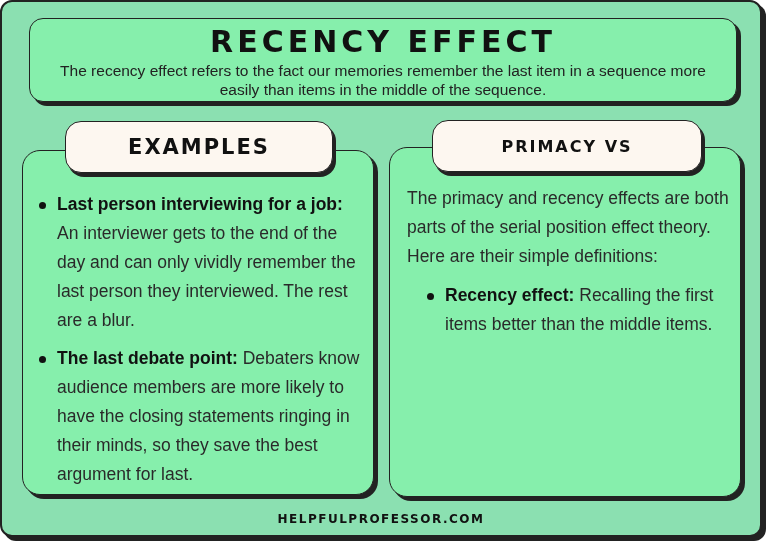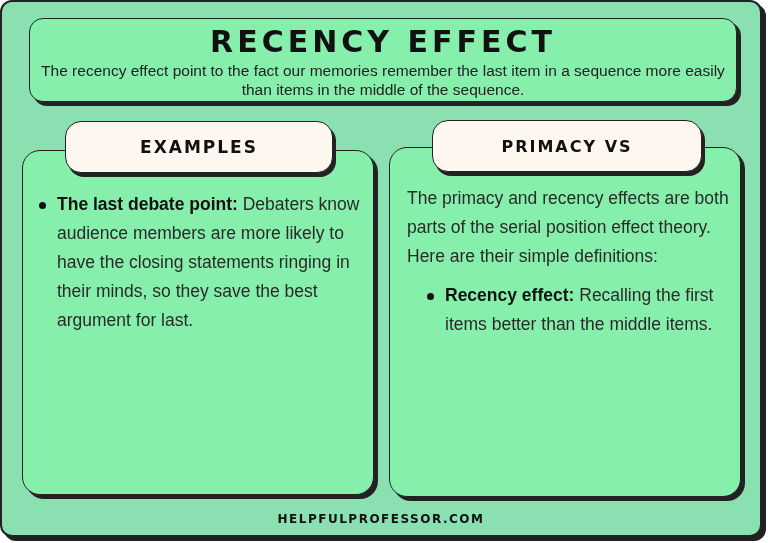--- a/index.html
+++ b/index.html
@@ -60,21 +60,21 @@
       box-shadow: 3px 4px 0 #222;
       box-sizing: border-box;
       border-radius: 16px;
       display: flex; align-items: center; justify-content: center;
       text-align: center;
       font-family: "DejaVu Sans", sans-serif;
       font-weight: bold;
       color: #111;
       letter-spacing: 2px;
     }
-    .tab-left { left: 65px; top: 121px; width: 268px; height: 52px; font-size: 17px; }
+    .tab-left { left: 65px; top: 121px; width: 268px; height: 52px; font-size: 21px; }
     .tab-right { left: 432px; top: 120px; width: 270px; height: 52px; font-size: 16px; line-height: 19px; text-align: center; }
     .panel-body {
       position: absolute;
       font-size: 17.5px;
       line-height: 29px;
       color: #2a2a2a;
     }
     .left-body { left: 37px; top: 190px; width: 330px; }
     .right-body { left: 407px; top: 184px; width: 330px; }
     ul { margin: 0; padding: 0; list-style: none; }
@@ -95,37 +95,38 @@
       color: #111;
     }
   </style>
 </head>
 <body>
 
 <div class="frame"></div>
 
 <div class="card header-card">
   <div class="title">RECENCY EFFECT</div>
-  <div class="subtitle">The recency effect point to the fact our memories remember the last item in a sequence more easily than items in the middle of the sequence.</div>
+  <div class="subtitle">The recency effect refers to the fact our memories remember the last item in a sequence more easily than items in the middle of the sequence.</div>
 </div>
 
 <div class="card panel-left"></div>
 <div class="card panel-right"></div>
 
 <div class="tab tab-left">
   <span>EXAMPLES</span>
 </div>
 <div class="tab tab-right">
   <div>
     <div>PRIMACY VS</div>
   </div>
 </div>
 
 <div class="panel-body left-body">
   <ul>
+    <li><span class="term">Last person interviewing for a job:</span><span> An interviewer gets to the end of the day and can only vividly remember the last person they interviewed. The rest are a blur.</span></li>
     <li><span class="term">The last debate point:</span><span> Debaters know audience members are more likely to have the closing statements ringing in their minds, so they save the best argument for last.</span></li>
   </ul>
 </div>
 
 <div class="panel-body right-body">
   <div>The primacy and recency effects are both parts of the serial position effect theory. Here are their simple definitions:</div>
   <ul>
     <li><span class="term">Recency effect:</span><span> Recalling the first items better than the middle items.</span></li>
   </ul>
 </div>

